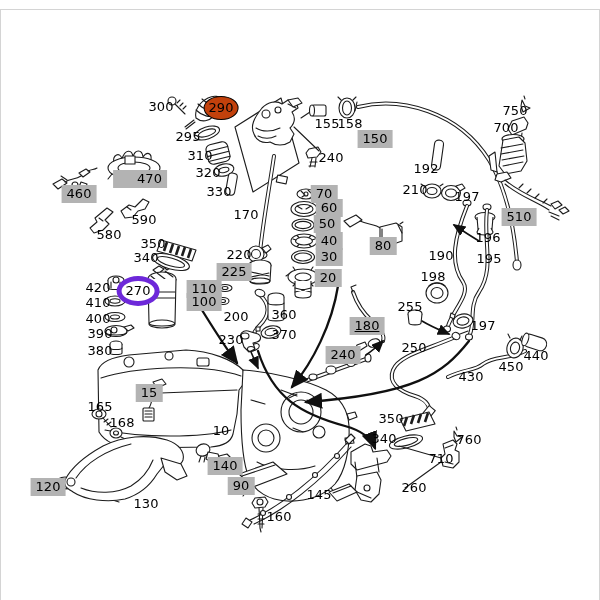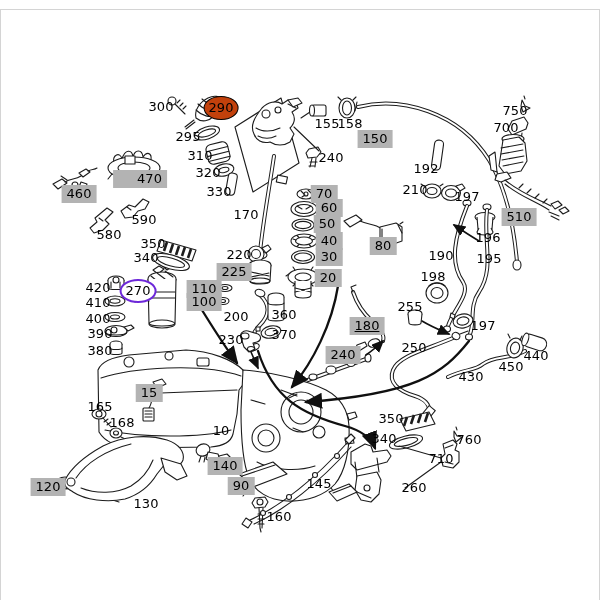--- a/index.html
+++ b/index.html
@@ -1,21 +1,21 @@
 <!DOCTYPE html>
 <html><head>
 <meta charset="utf-8">
 <style>
   html,body{margin:0;padding:0;background:#fff;}
   .canvas{position:relative;width:600px;height:600px;background:#fff;border:1px solid #d4d4d4;box-sizing:border-box;overflow:hidden;font-family:"DejaVu Sans",sans-serif;margin-top:9px;}
   .artwork{position:absolute;left:0;top:0;}
   .labels-layer{position:absolute;left:0;top:0;width:600px;height:600px;}
   .plabel{position:absolute;transform:translate(-50%,-50%);font-size:13px;line-height:1;color:#000;white-space:nowrap;}
   .plabel.gray{background:#b3b3b3;padding:2px 5px 3px;}
-  .plabel.circle-red{border:2px solid #6d28d9;border-radius:50%;padding:3px 4px 4px;background:#fff;}
+  .plabel.circle-red{border:5px solid #6d28d9;border-radius:50%;padding:3px 4px 4px;background:#fff;}
   .plabel.circle-black{border:1.4px solid #000;border-radius:50%;padding:4px 4px 5px;background:#c2410c;}
   
   .ln{fill:none;stroke:#1c1c1c;stroke-width:1.1;stroke-linecap:round;stroke-linejoin:round;}
   .fw{fill:#fff;stroke:#1c1c1c;stroke-width:1.1;stroke-linejoin:round;}
   .to{fill:none;stroke:#1c1c1c;stroke-width:4;stroke-linecap:round;}
   .ti{fill:none;stroke:#fff;stroke-width:2;stroke-linecap:round;}
   .thk{fill:none;stroke:#101010;stroke-width:2.3;stroke-linecap:round;}
   .arr{fill:none;stroke:#101010;stroke-width:1.6;stroke-linecap:round;}
   .stripe{stroke:#1c1c1c;stroke-width:2.6;}
 </style>
@@ -506,20 +506,20 @@
       <div class="plabel plain" style="left: 283px; top: 324px;">370</div>
       <div class="plabel plain" style="left: 220px; top: 420px;">10</div>
       <div class="plabel gray" style="left: 148px; top: 383px;">15</div>
       <div class="plabel plain" style="left: 99px; top: 396px;">165</div>
       <div class="plabel plain" style="left: 121px; top: 412px;">168</div>
       <div class="plabel gray" style="left: 47px; top: 477px;">120</div>
       <div class="plabel plain" style="left: 145px; top: 493px;">130</div>
       <div class="plabel gray" style="left: 224px; top: 456px;">140</div>
       <div class="plabel gray" style="left: 240px; top: 476px;">90</div>
       <div class="plabel plain" style="left: 278px; top: 506px;">160</div>
-      <div class="plabel plain" style="left: 318px; top: 473px;">145</div>
+      <div class="plabel plain" style="left: 318px; top: 484px;">145</div>
       <div class="plabel plain" style="left: 413px; top: 477px;">260</div>
       <div class="plabel plain" style="left: 390px; top: 408px;">350</div>
       <div class="plabel plain" style="left: 383px; top: 428px;">340</div>
       <div class="plabel plain" style="left: 468px; top: 429px;">760</div>
       <div class="plabel plain" style="left: 440px; top: 448px; text-align: right;">710</div>
     </div>
 </div>
 
 </body></html>

